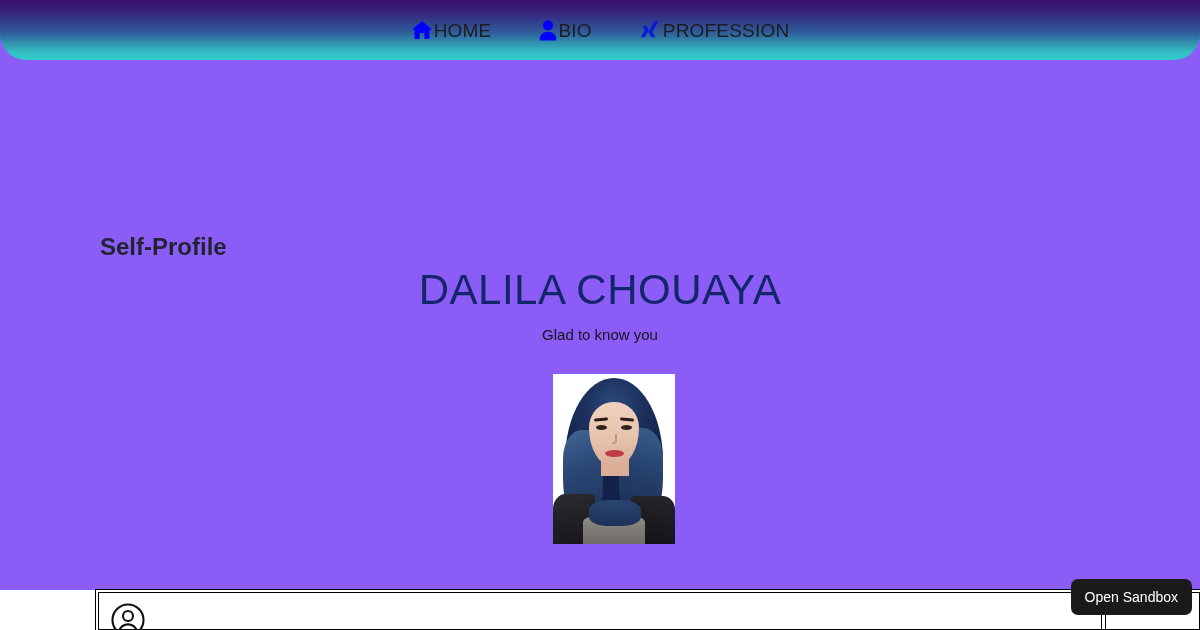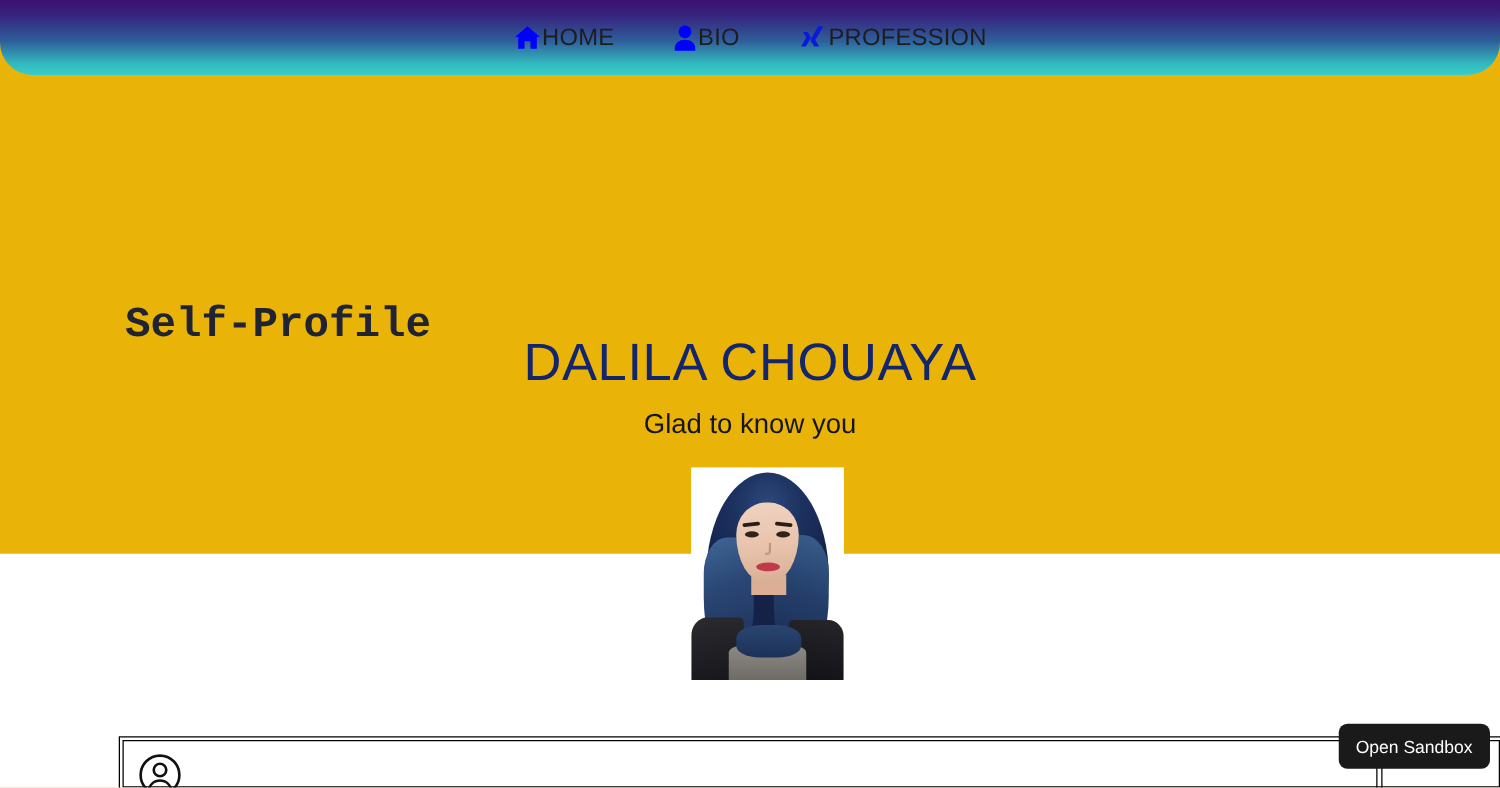--- a/index.html
+++ b/index.html
@@ -9,22 +9,22 @@
     width: 1200px;
     height: 630px;
     overflow: hidden;
     background: #ffffff;
     font-family: "Liberation Sans", sans-serif;
   }
 
   #page {
     position: relative;
     width: 1200px;
-    height: 443px;
-    background: #eab308;
+    height: 590px;
+    background: #8b5cf6;
   }
 
   
   .navbar {
     position: absolute;
     top: 0;
     left: 0;
     width: 1200px;
     height: 60px;
     background: linear-gradient(180deg, #3b1070 0%, #36267f 22%, #2f5f9b 55%, #33b9bf 85%, #35cdcd 100%);
@@ -64,25 +64,24 @@
     letter-spacing: 0.2px;
     line-height: 1;
     white-space: nowrap;
   }
 
   
   .section-title {
     position: absolute;
     left: 100px;
     top: 213px;
-    font-size: 34px;
+    font-size: 24px;
     color: #1f2430;
     line-height: 1.2;
     white-space: nowrap;
-    font-family: Liberation Mono, monospace;
   }
 
   .profile-block {
     position: absolute;
     left: 0;
     top: 266px;
     width: 1200px;
     text-align: center;
   }
 
@@ -90,21 +89,21 @@
     font-size: 42px;
     color: #14266b;
     letter-spacing: 0.5px;
     line-height: 1.15;
     margin: 0;
     font-weight: normal;
   }
 
   .profile-tagline {
     margin: 12px 0 0 0;
-    font-size: 22px;
+    font-size: 15px;
     color: #14161c;
     line-height: 1.2;
   }
 
   
   .portrait-wrap {
     position: absolute;
     left: 553px;
     top: 374px;
     width: 122px;

